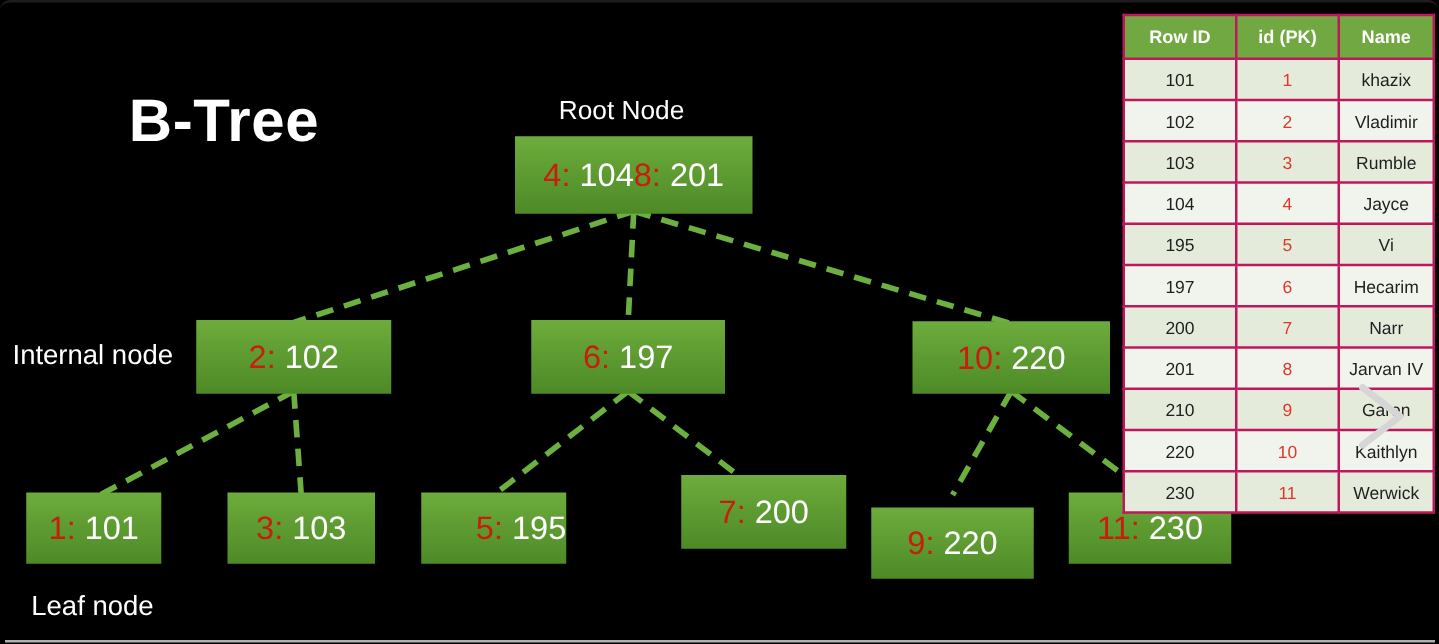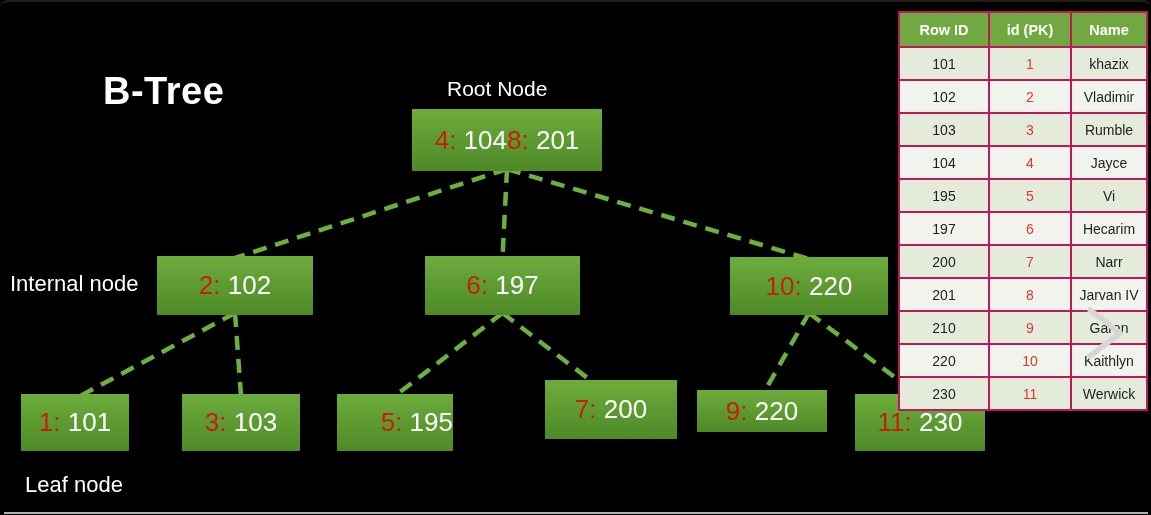--- a/index.html
+++ b/index.html
@@ -3,21 +3,21 @@
 <meta charset="utf-8">
 <style>
   html,body{margin:0;padding:0;background:#000;}
   .stage{
     position:relative;width:1151px;height:515px;background:var(--bg,#000);
     font-family:"Liberation Sans",sans-serif;overflow:hidden;
     border-top:2px solid #1d1d1d;border-radius:8px 8px 0 0;box-sizing:border-box;
   }
   .edges{position:absolute;left:0;top:0;width:1151px;height:515px;pointer-events:none;}
   .edges line{stroke:var(--edge);stroke-width:4.5;stroke-dasharray:14 9;}
-  .title{position:absolute;left:103px;top:68px;font-size:38px;font-weight:bold;color:#fff;letter-spacing:.5px;}
+  .title{position:absolute;left:103px;top:68px;font-size:48px;font-weight:bold;color:#fff;letter-spacing:.5px;}
   .lbl{position:absolute;color:#fff;font-size:22px;white-space:nowrap;}
   .lbl-root{left:447px;top:75px;font-size:21px;}
   .lbl-internal{left:10px;top:269px;}
   .lbl-leaf{left:25px;top:470px;}
   .node{
     position:absolute;display:flex;align-items:center;justify-content:center;
     background:linear-gradient(180deg,var(--node-top),var(--node-bottom));
     color:#fff;font-size:26px;white-space:nowrap;
   }
   .node .k{color:var(--key-red);}
@@ -77,21 +77,21 @@
       </div>
       <div class="node" style="left: 182px; top: 392px; width: 118px; height: 57px;">
         <span><span class="k">3:</span>&nbsp;<span class="v">103</span></span>
       </div>
       <div class="node" style="left: 337px; top: 392px; width: 116px; height: 57px; justify-content: flex-end;">
         <span><span class="k">5:</span>&nbsp;<span class="v">195</span></span>
       </div>
       <div class="node" style="left: 545px; top: 378px; width: 132px; height: 59px;">
         <span><span class="k">7:</span>&nbsp;<span class="v">200</span></span>
       </div>
-      <div class="node" style="left: 697px; top: 388px; width: 130px; height: 42px;">
+      <div class="node" style="left: 697px; top: 404px; width: 130px; height: 57px;">
         <span><span class="k">9:</span>&nbsp;<span class="v">220</span></span>
       </div>
       <div class="node" style="left: 855px; top: 392px; width: 130px; height: 57px;">
         <span><span class="k">11:</span>&nbsp;<span class="v">230</span></span>
       </div>
     </div>
 
   <div class="tablewrap">
     <table>
       <colgroup>

